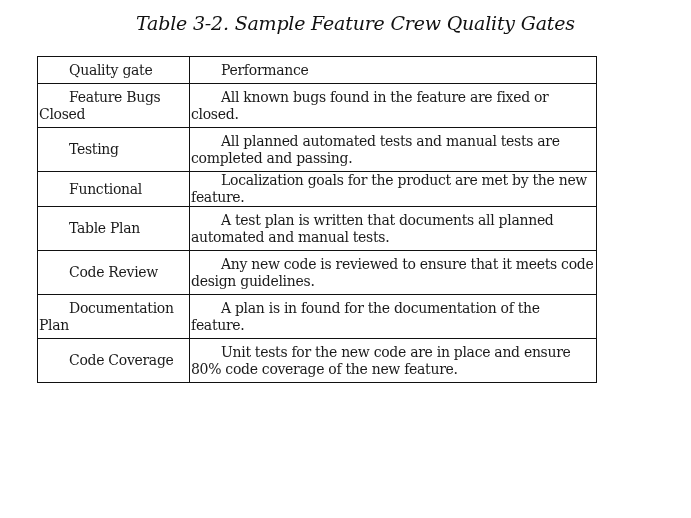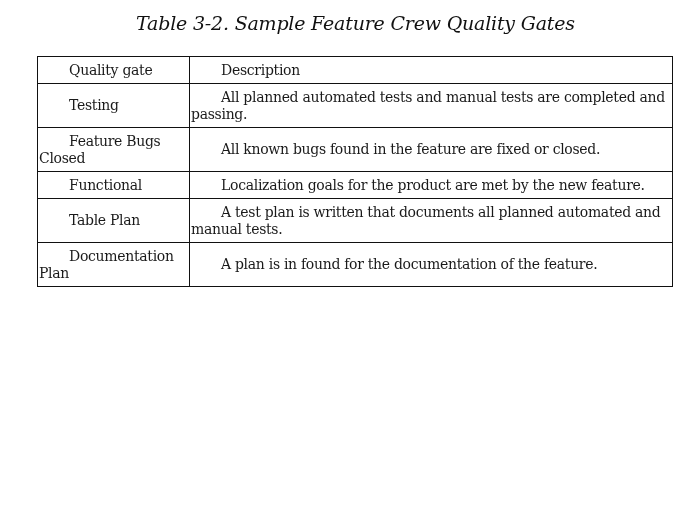--- a/index.html
+++ b/index.html
@@ -12,21 +12,21 @@
     position: absolute; left: 0; top: 12px; width: 711px;
     text-align: center;
     font-family: "DejaVu Serif", serif;
     font-style: italic;
     font-size: 19px;
     letter-spacing: -0.2px;
     color: #111;
   }
   table.gates {
     position: absolute; left: 37px; top: 56px;
-    width: 636px;
+    width: 560px;
     border-collapse: collapse;
     font-size: 14px;
     line-height: 17px;
     letter-spacing: -0.3px;
   }
   table.gates td {
     border: 1.5px solid #111;
     padding: 0 2px 0 1px;
     vertical-align: middle;
   }
@@ -38,36 +38,44 @@
 </style>
 </head>
 <body>
 
 <div class="title">Table 3-2. Sample Feature Crew Quality Gates</div>
 
 <table class="gates">
   <tbody>
       <tr class="h28">
     <td class="gate"><span class="indent"></span><span>Quality gate</span></td>
-    <td class="desc"><span class="indent"></span><span>Description</span></td>
+    <td class="desc"><span class="indent"></span><span>Performance</span></td>
+  </tr>
+  <tr class="h45">
+    <td class="gate"><span class="indent"></span><span>Feature Bugs Closed</span></td>
+    <td class="desc"><span class="indent"></span><span>All known bugs found in the feature are fixed or closed.</span></td>
   </tr>
   <tr class="h45">
     <td class="gate"><span class="indent"></span><span>Testing</span></td>
     <td class="desc"><span class="indent"></span><span>All planned automated tests and manual tests are completed and passing.</span></td>
-  </tr>
-  <tr class="h45">
-    <td class="gate"><span class="indent"></span><span>Feature Bugs Closed</span></td>
-    <td class="desc"><span class="indent"></span><span>All known bugs found in the feature are fixed or closed.</span></td>
   </tr>
   <tr class="h28">
     <td class="gate"><span class="indent"></span><span>Functional</span></td>
     <td class="desc"><span class="indent"></span><span>Localization goals for the product are met by the new feature.</span></td>
   </tr>
   <tr class="h45">
     <td class="gate"><span class="indent"></span><span>Table Plan</span></td>
     <td class="desc"><span class="indent"></span><span>A test plan is written that documents all planned automated and manual tests.</span></td>
   </tr>
   <tr class="h45">
+    <td class="gate"><span class="indent"></span><span>Code Review</span></td>
+    <td class="desc"><span class="indent"></span><span>Any new code is reviewed to ensure that it meets code design guidelines.</span></td>
+  </tr>
+  <tr class="h45">
     <td class="gate"><span class="indent"></span><span>Documentation Plan</span></td>
     <td class="desc"><span class="indent"></span><span>A plan is in found for the documentation of the feature.</span></td>
+  </tr>
+  <tr class="h45">
+    <td class="gate"><span class="indent"></span><span>Code Coverage</span></td>
+    <td class="desc"><span class="indent"></span><span>Unit tests for the new code are in place and ensure 80% code coverage of the new feature.</span></td>
   </tr>
 </tbody>
   </table>
 
 </body></html>

